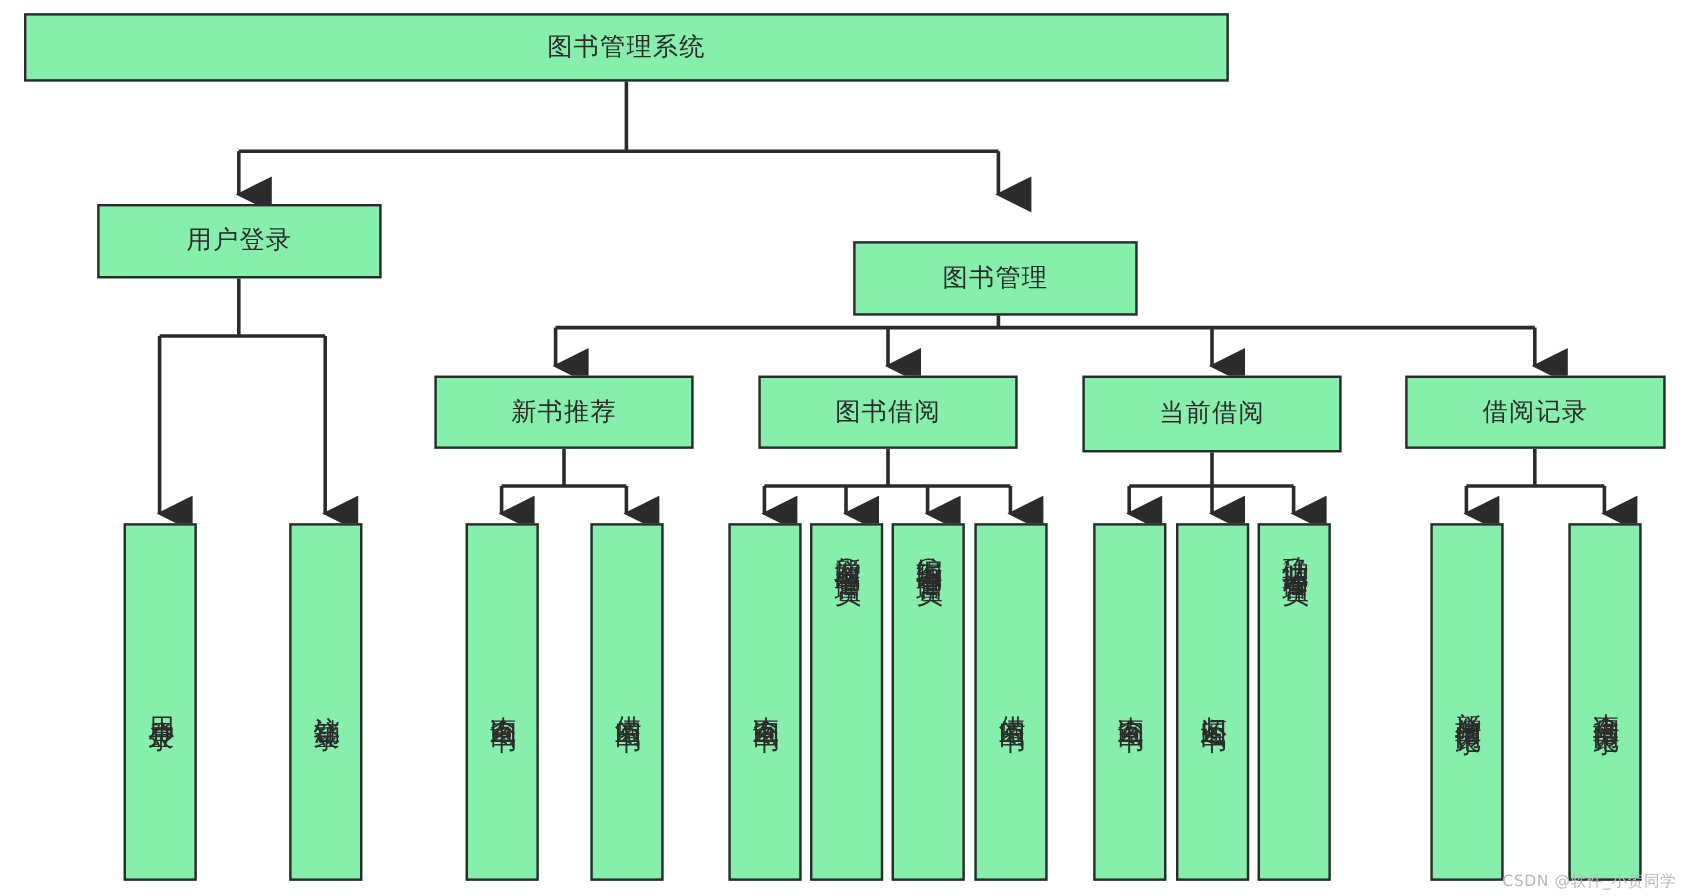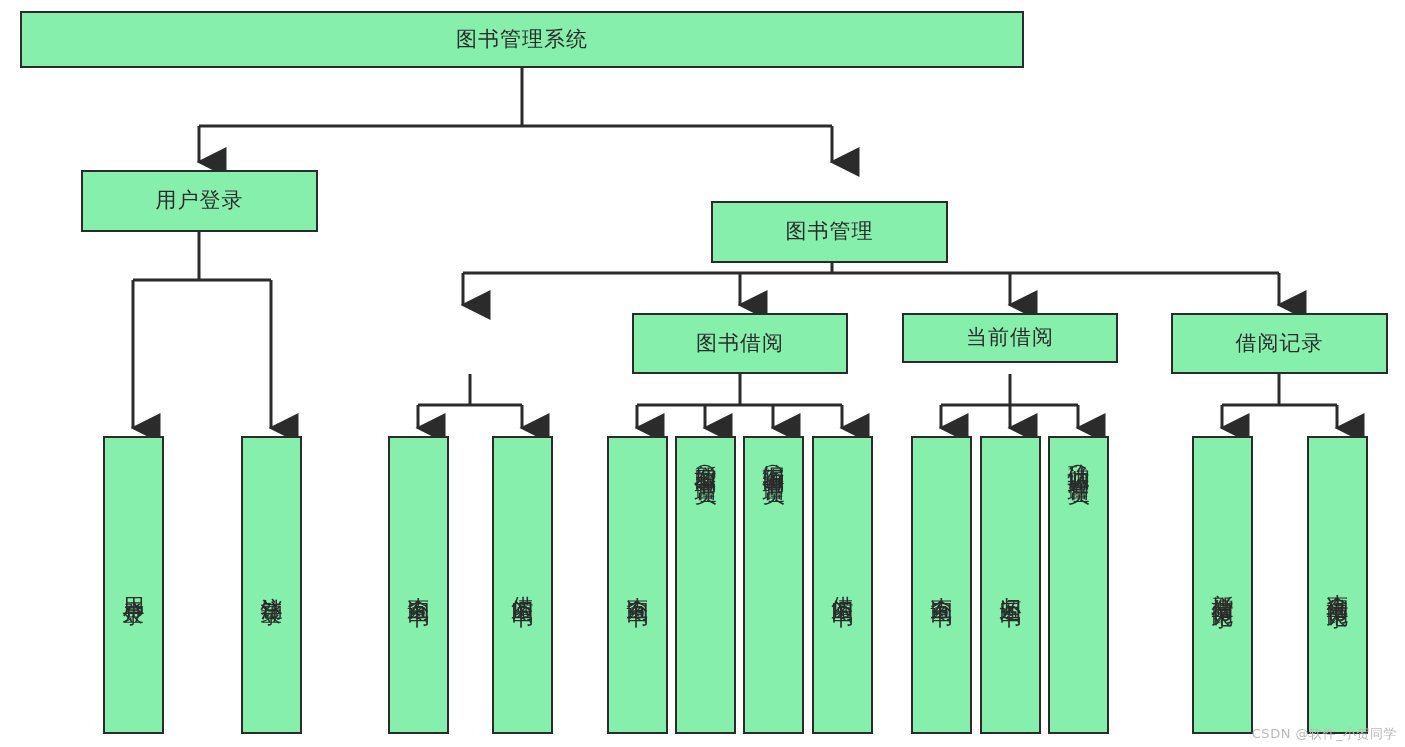--- a/index.html
+++ b/index.html
@@ -125,26 +125,29 @@
   </div>
 
   <div class="node horiz" style="left:81px;top:170px;width:237px;height:62px;">
     <span class="lbl">用户登录</span>
   </div>
 
   <div class="node horiz" style="left:711px;top:157px;width:237px;height:62px;margin-top:44px;">
     <span class="lbl">图书管理</span>
   </div>
 
+  <div class="node horiz" style="left:362px;top:313px;width:216px;height:61px;">
+    <span class="lbl">新书推荐</span>
+  </div>
 
   <div class="node horiz" style="left:632px;top:313px;width:216px;height:61px;justify-content:center;">
     <span class="lbl">图书借阅</span>
   </div>
 
-  <div class="node horiz" style="left:902px;top:313px;width:216px;height:50px;">
+  <div class="node horiz" style="left:902px;top:313px;width:216px;height:64px;">
     <span class="lbl">当前借阅</span>
   </div>
 
   <div class="node horiz" style="left:1171px;top:313px;width:217px;height:61px;">
     <span class="lbl">借阅记录</span>
   </div>
 
   <div class="node leaf mid" style="left:103px;top:436px;width:61px;height:298px;">
     <span class="lbl">用户登录</span>
   </div>

